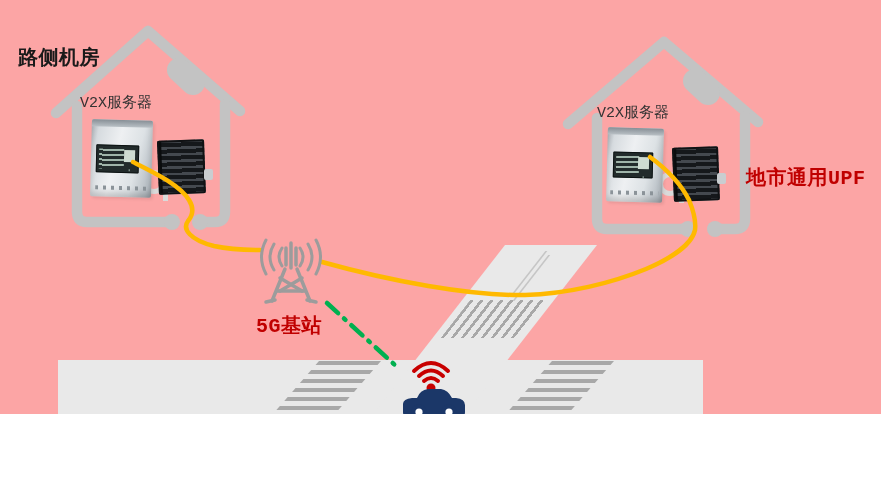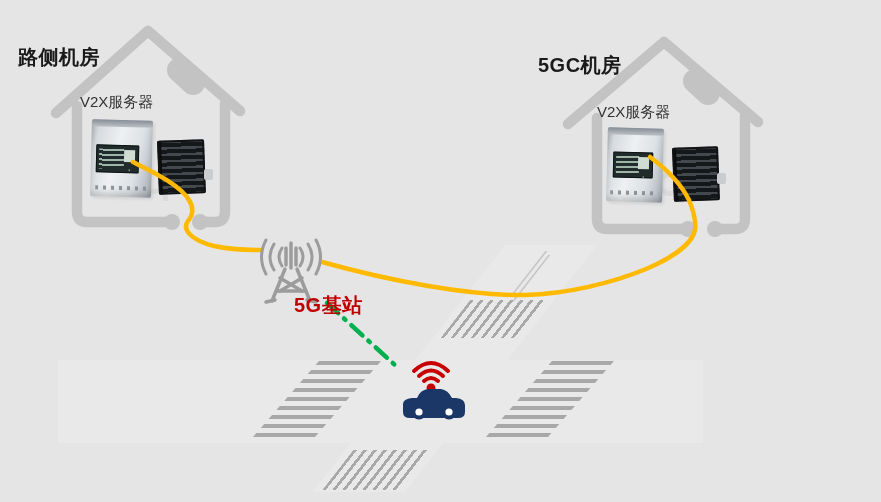--- a/index.html
+++ b/index.html
@@ -1,17 +1,17 @@
 <!DOCTYPE html>
 <html><head>
 <meta charset="utf-8">
 <style>
   html,body{margin:0;padding:0;background:#ffffff;}
-  .stage{position:relative;width:881px;height:502px;background:#e5e5e5;overflow:hidden;
-         font-family:Liberation Sans, sans-serif;}
+  .stage{position:relative;width:881px;height:414px;background:#fca5a5;overflow:hidden;
+         font-family:Liberation Mono, monospace;}
   
   .road-h{position:absolute;left:58px;top:360px;width:645px;height:83px;background:#E9E9E9;}
   .road-d{position:absolute;left:505px;top:245px;width:92px;height:247px;background:#E9E9E9;
           transform:skewX(-37.9deg);transform-origin:0 0;}
   .band{position:absolute;left:8px;right:8px;
         background:repeating-linear-gradient(90deg,#A8A8A8 0 3.5px,transparent 3.5px 10px);}
   .band1{top:55px;height:38px;}
   .band2{top:205px;height:40px;}
   .lane{position:absolute;width:2px;background:#C6C6C6;}
   .l1{left:45px;top:6px;height:46px;}
@@ -52,21 +52,21 @@
   
   .overlay{position:absolute;left:0;top:0;width:881px;height:502px;}
   
   .lbl{position:absolute;font-weight:700;font-size:20px;color:#1A1A1A;white-space:nowrap;letter-spacing:.5px;}
   .red{color:#C00000;}
   .srv{position:absolute;font-weight:400;font-size:15px;color:#333333;white-space:nowrap;}
   .t-left{left:18px;top:44px;}
   .t-right{left:538px;top:52px;}
   .t-upf-left{left:232px;top:160px;}
   .t-upf-right{left:746px;top:164px;}
-  .t-bs{left:256px;top:292px;margin-left:38px;}
+  .t-bs{left:256px;top:312px;}
   .t-srv-left{left:80px;top:93px;}
   .t-srv-right{left:597px;top:103px;}
 </style>
 </head>
 <body>
 
 <div class="stage">
 
   <div class="road-h"></div>
   <div class="xwalk xwalk-left"></div>
@@ -154,17 +154,17 @@
       <circle cx="419" cy="412" r="7.5"></circle>
       <circle cx="449" cy="412" r="7.5"></circle>
       <circle cx="419" cy="412" r="3.6" fill="#ffffff"></circle>
       <circle cx="449" cy="412" r="3.6" fill="#ffffff"></circle>
     </g>
   </svg>
 
   <div class="lbl t-left">路侧机房</div>
   <div class="srv t-srv-left">V2X服务器</div>
 
-  <div class="lbl t-right">5GC机房</div>
   <div class="srv t-srv-right">V2X服务器</div>
+  <div class="lbl red t-upf-right">地市通用UPF</div>
 
   <div class="lbl red t-bs">5G基站</div>
 </div>
 
 </body></html>

